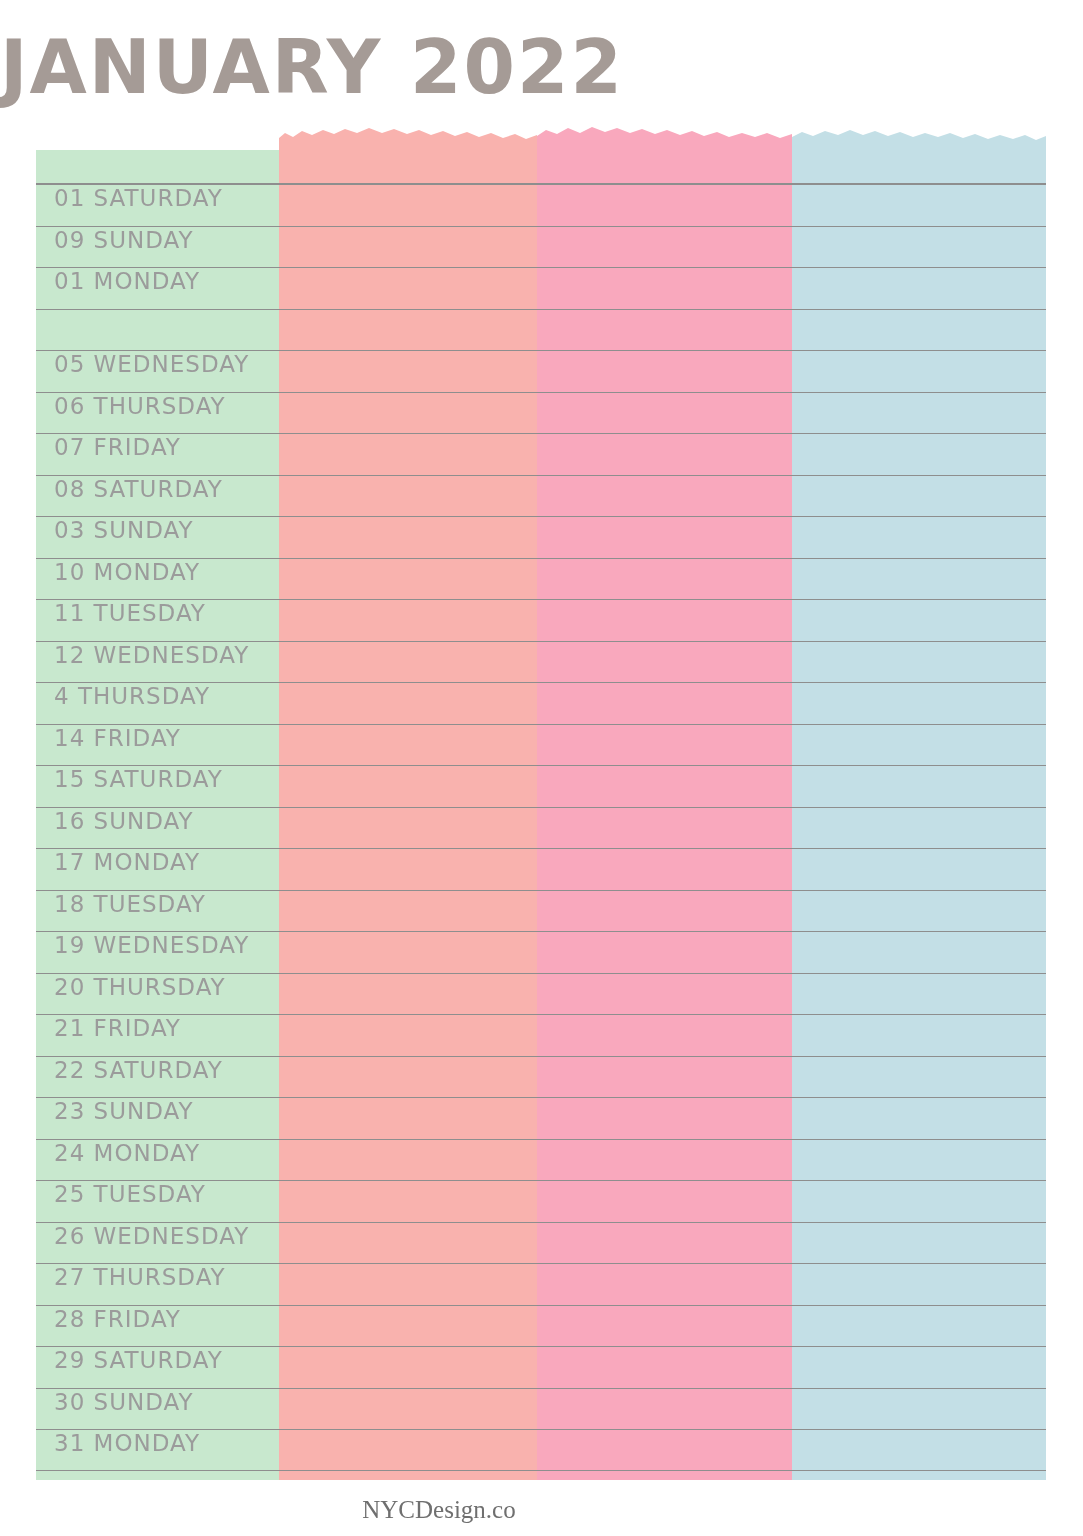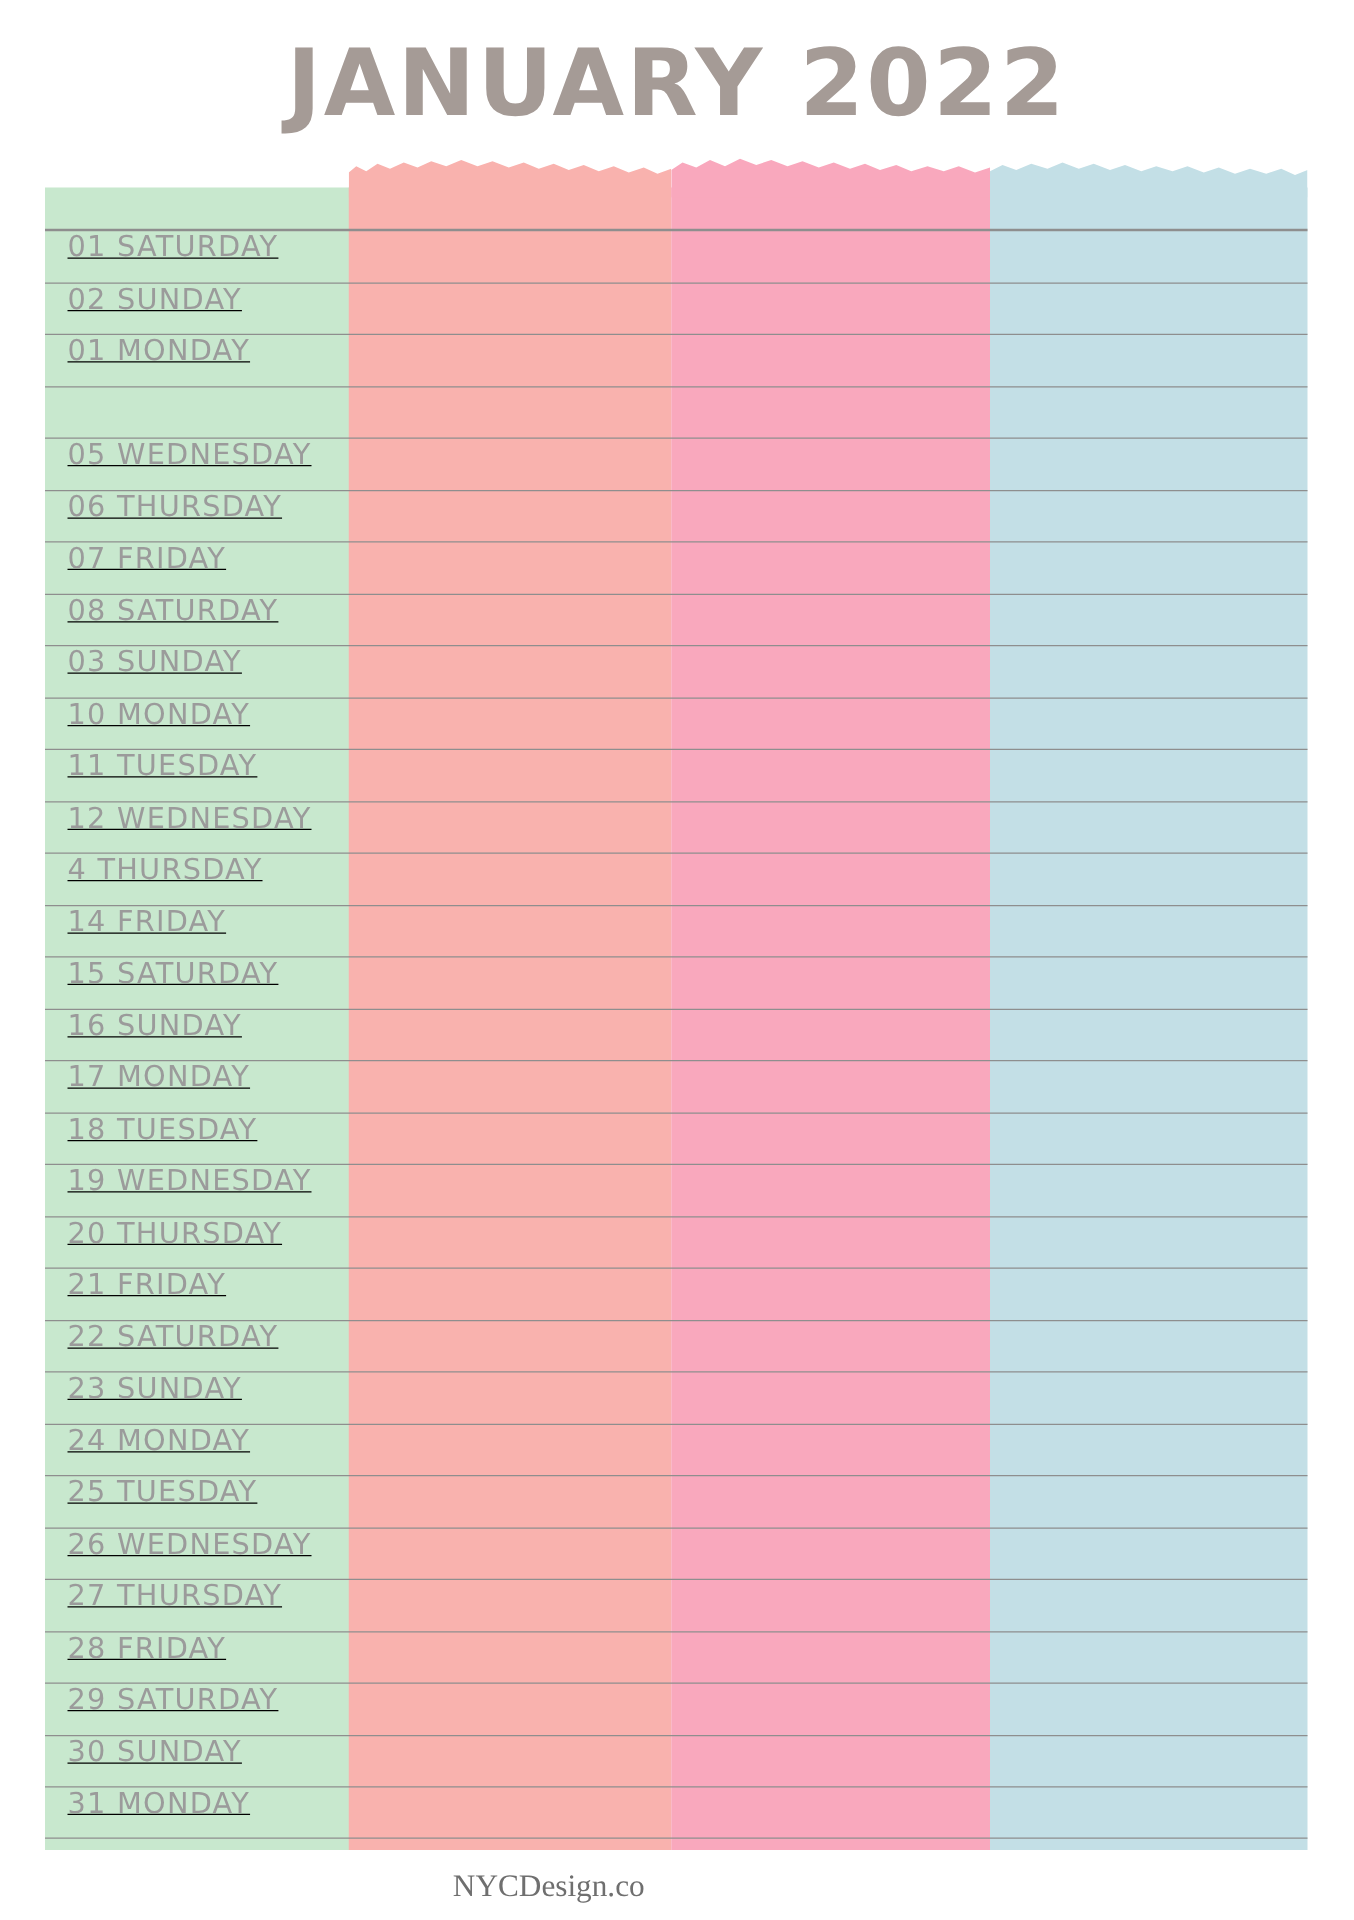--- a/index.html
+++ b/index.html
@@ -21,21 +21,20 @@
     height: 1536px;
     background: #ffffff;
   }
 
   
   .title {
     position: absolute;
     top: 24px;
     left: 0;
     width: 1083px;
-    text-align: center;
     font-size: 74px;
     font-weight: bold;
     letter-spacing: 2px;
     color: #a59b96;
     font-family: "DejaVu Sans", sans-serif;
     white-space: nowrap;
   }
 
   
   .bands {
@@ -76,21 +75,20 @@
     width: 1010px;
     height: 1288px;
   }
   .row {
     position: relative;
     height: 41.5px;
     box-sizing: border-box;
     border-top: 1.6px solid #8e8e8e;
     display: flex;
     align-items: center;
-    text-decoration: underline;
   }
   .row:last-child {
     border-bottom: 1.6px solid #8e8e8e;
   }
   .daylabel {
     padding-left: 18px;
     font-size: 23px;
     letter-spacing: 1px;
     color: #9b9b9b;
     font-family: "DejaVu Sans", sans-serif;
@@ -166,21 +164,21 @@
   <div class="grid">
 
     <div class="row">
       <div class="cell cell-day"><span class="daylabel">01 SATURDAY</span></div>
       <div class="cell cell-c1"></div>
       <div class="cell cell-c2"></div>
       <div class="cell cell-c3"></div>
     </div>
 
     <div class="row">
-      <div class="cell cell-day"><span class="daylabel">02 SUNDAY</span></div>
+      <div class="cell cell-day"><span class="daylabel">09 SUNDAY</span></div>
       <div class="cell cell-c1"></div>
       <div class="cell cell-c2"></div>
       <div class="cell cell-c3"></div>
     </div>
 
     <div class="row">
       <div class="cell cell-day"><span class="daylabel">01 MONDAY</span></div>
       <div class="cell cell-c1"></div>
       <div class="cell cell-c2"></div>
       <div class="cell cell-c3"></div>

